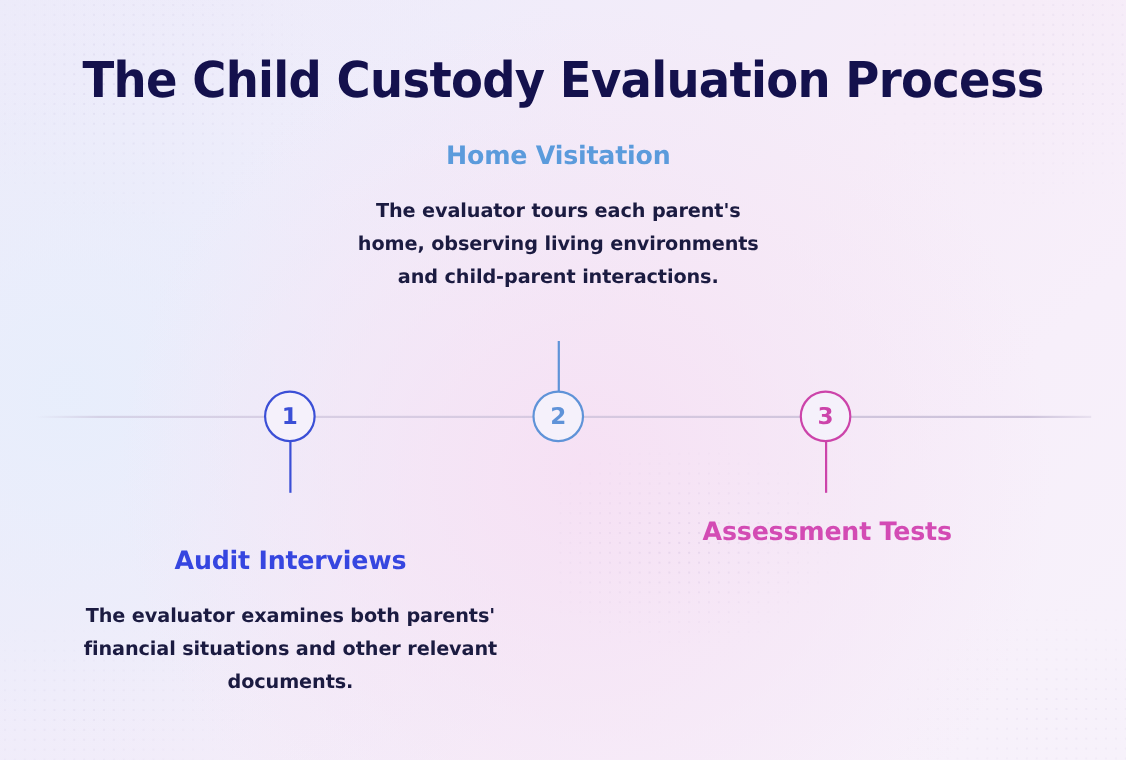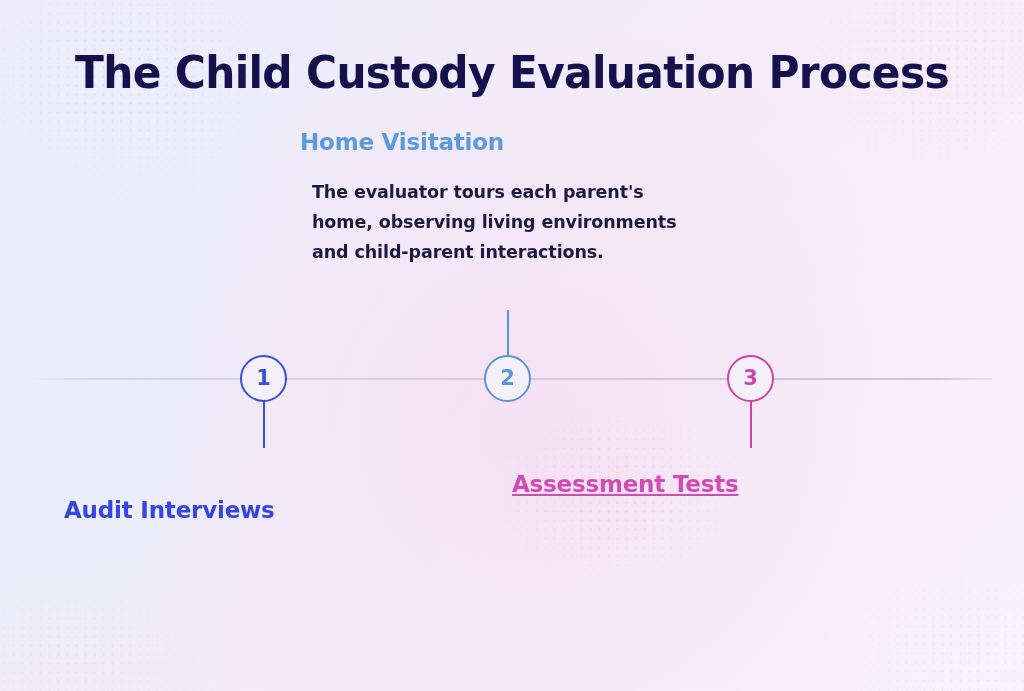--- a/index.html
+++ b/index.html
@@ -128,21 +128,21 @@
 
   #marker-2 { left: 484px; border-color: #5f93d8; color: #5f93d8; }
   #stem-2   { left: 507px; top: 310px; height: 47px; background: #5f93d8; }
 
   #marker-3 { left: 727px; border-color: #cc44aa; color: #cc44aa; }
   #stem-3   { left: 750px; top: 401px; height: 47px; background: #cc44aa; }
 
   
   .step-block {
     position: absolute;
-    text-align: left;
+    text-align: center;
   }
   .step-heading {
     font-family: "DejaVu Sans", sans-serif;
     font-weight: 700;
     font-size: 23px;
     line-height: 1.25;
     margin: 0 0 20px 0;
     letter-spacing: -0.2px;
   }
   .step-body {
@@ -155,21 +155,21 @@
     letter-spacing: -0.1px;
   }
 
   #block-1 { left: 64px;  top: 496px; width: 400px; }
   #block-1 .step-heading { color: #3646e0; }
 
   #block-2 { left: 300px; top: 128px; width: 415px; }
   #block-2 .step-heading { color: #5b9bdc; }
 
   #block-3 { left: 512px; top: 470px; width: 480px; }
-  #block-3 .step-heading { color: #d34bb4; text-decoration: underline; }
+  #block-3 .step-heading { color: #d34bb4; }
 </style>
 </head>
 <body>
 
 <div id="infographic">
 
   <div class="dots dots-tl"></div>
   <div class="dots dots-tr"></div>
   <div class="dots dots-mid"></div>
   <div class="dots dots-bl"></div>
@@ -186,19 +186,20 @@
 
   <div class="stem" id="stem-2"></div>
   <div class="marker" id="marker-1">1</div>
   <div class="stem" id="stem-1"></div>
   <div class="marker" id="marker-2">2</div>
   <div class="marker" id="marker-3">3</div>
   <div class="stem" id="stem-3"></div>
 
   <div class="step-block" id="block-1">
     <div class="step-heading">Audit Interviews</div>
+    <p class="step-body">The evaluator examines both parents' financial situations and other relevant documents.</p>
   </div>
 
   <div class="step-block" id="block-3">
     <div class="step-heading">Assessment Tests</div>
   </div>
 
 </div>
 
 </body></html>

